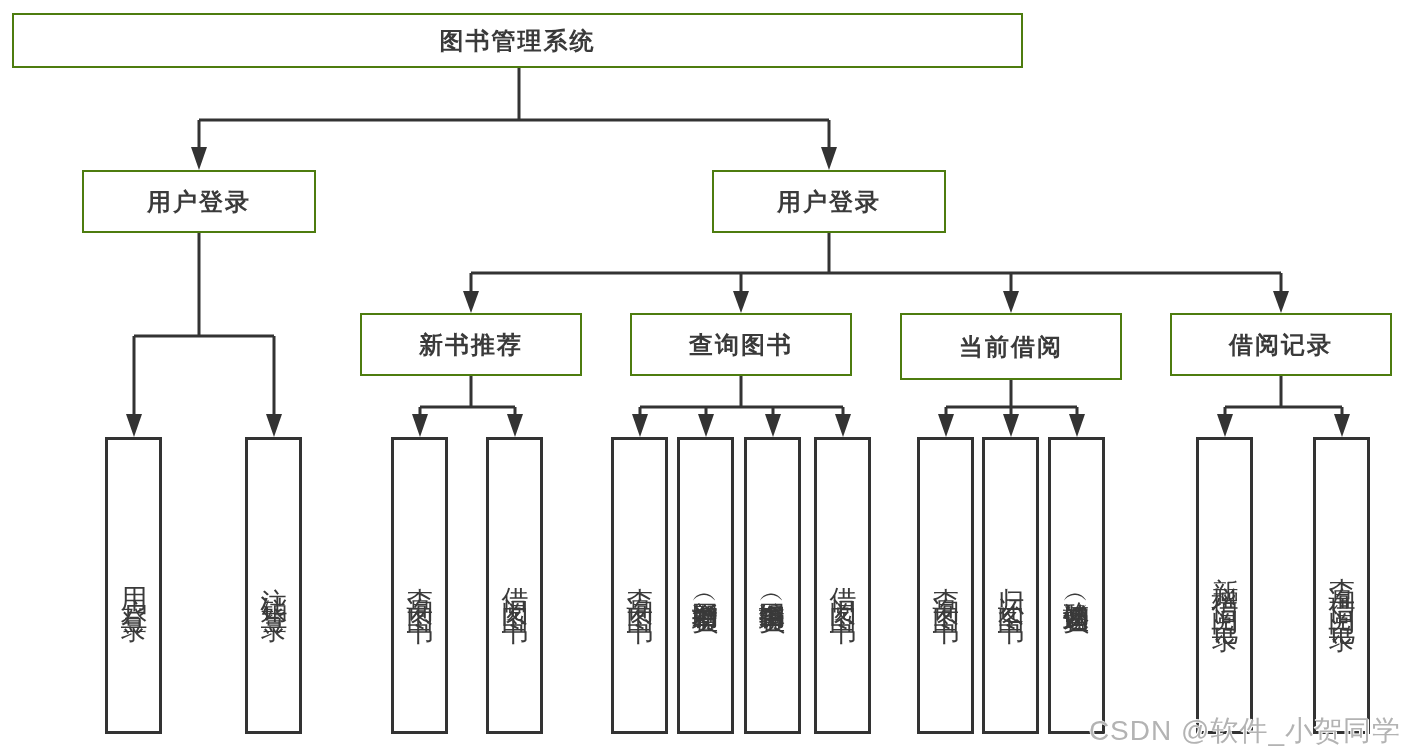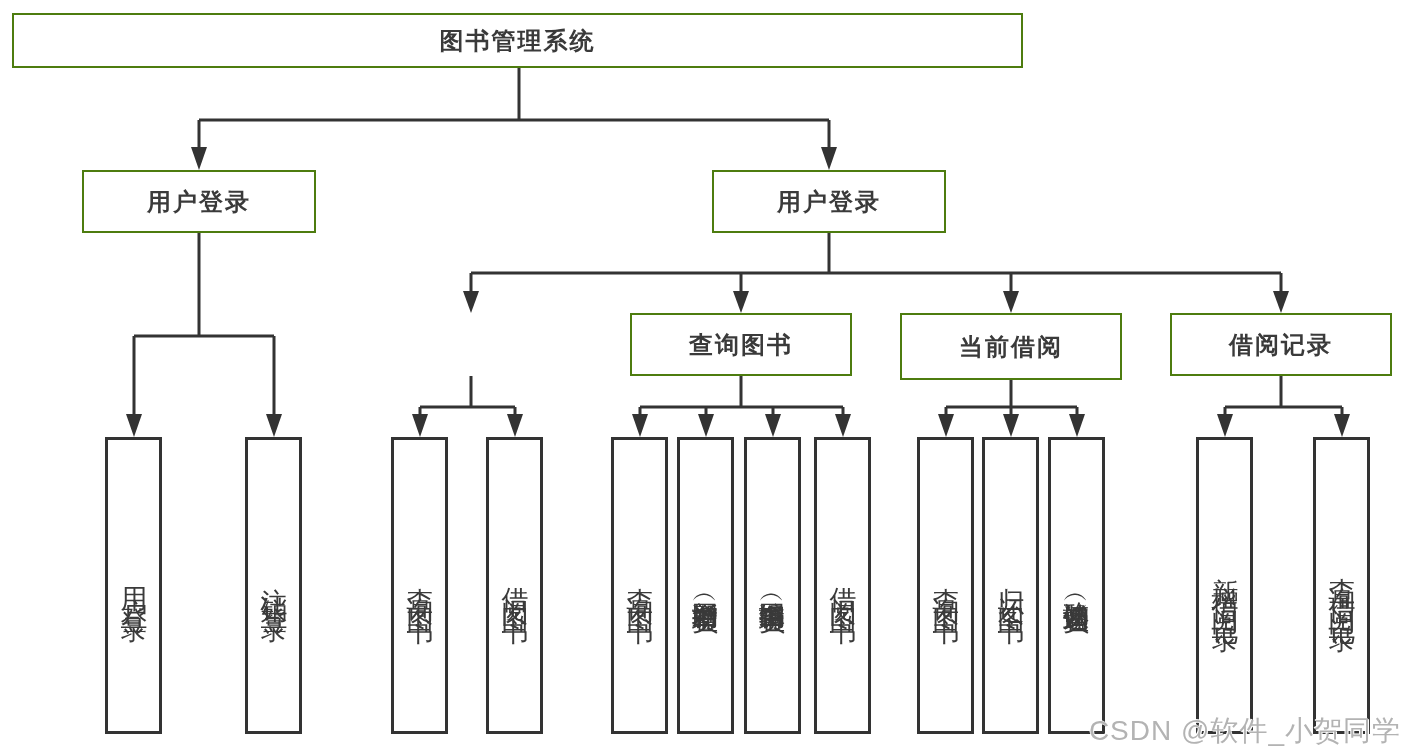--- a/index.html
+++ b/index.html
@@ -121,20 +121,21 @@
       <polygon points="1217,414 1233,414 1225,437"></polygon>
       <polygon points="1334,414 1350,414 1342,437"></polygon>
     </g>
   </svg>
 
   <div class="box" style="left:12px; top:13px; width:1011px; height:55px;">图书管理系统</div>
 
   <div class="box" style="left:82px; top:170px; width:234px; height:63px;">用户登录</div>
   <div class="box" style="left:712px; top:170px; width:234px; height:63px;">用户登录</div>
 
+  <div class="box" style="left:360px; top:313px; width:222px; height:63px;">新书推荐</div>
   <div class="box" style="left:630px; top:313px; width:222px; height:63px;">查询图书</div>
   <div class="box" style="left:900px; top:313px; width:222px; height:67px;">当前借阅</div>
   <div class="box" style="left:1170px; top:313px; width:222px; height:63px;">借阅记录</div>
 
   <div class="vbox" style="left:105px;">
     <span class="vtext">用户登录</span>
   </div>
   <div class="vbox" style="left:245px;">
     <span class="vtext">注销登录</span>
   </div>

